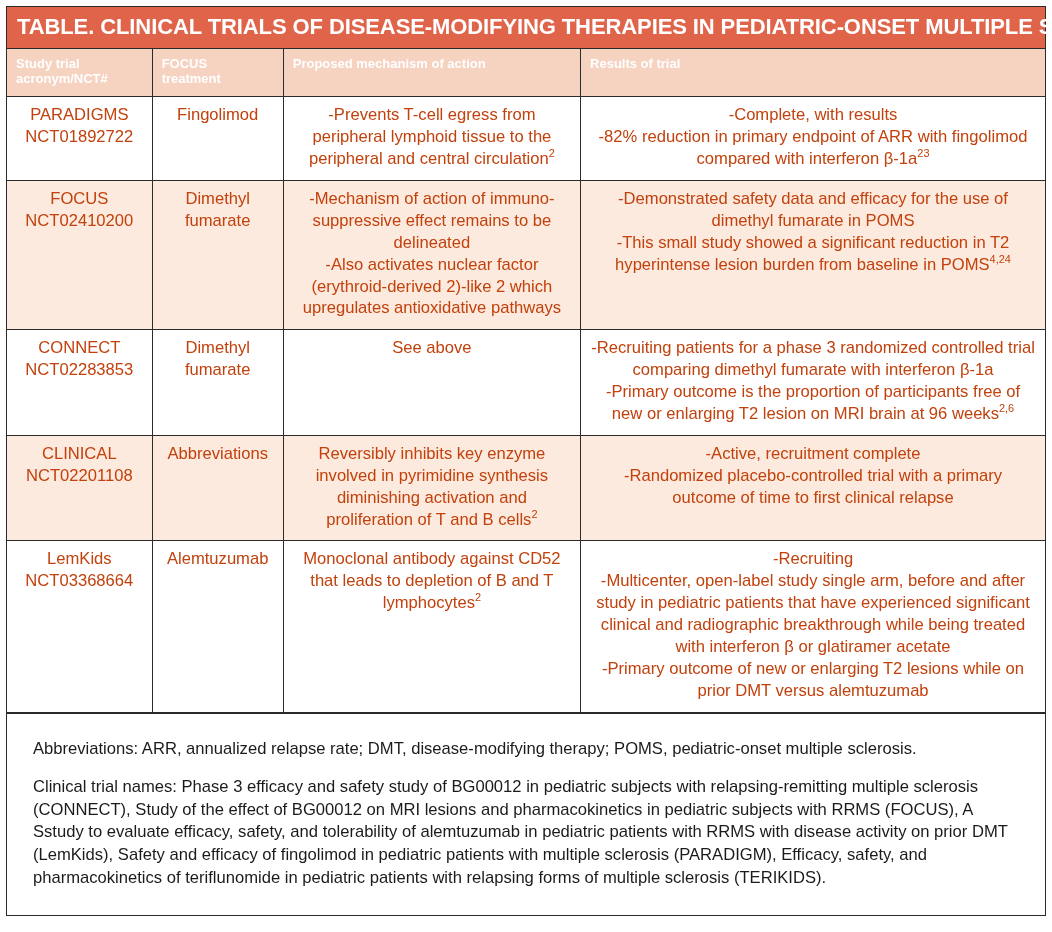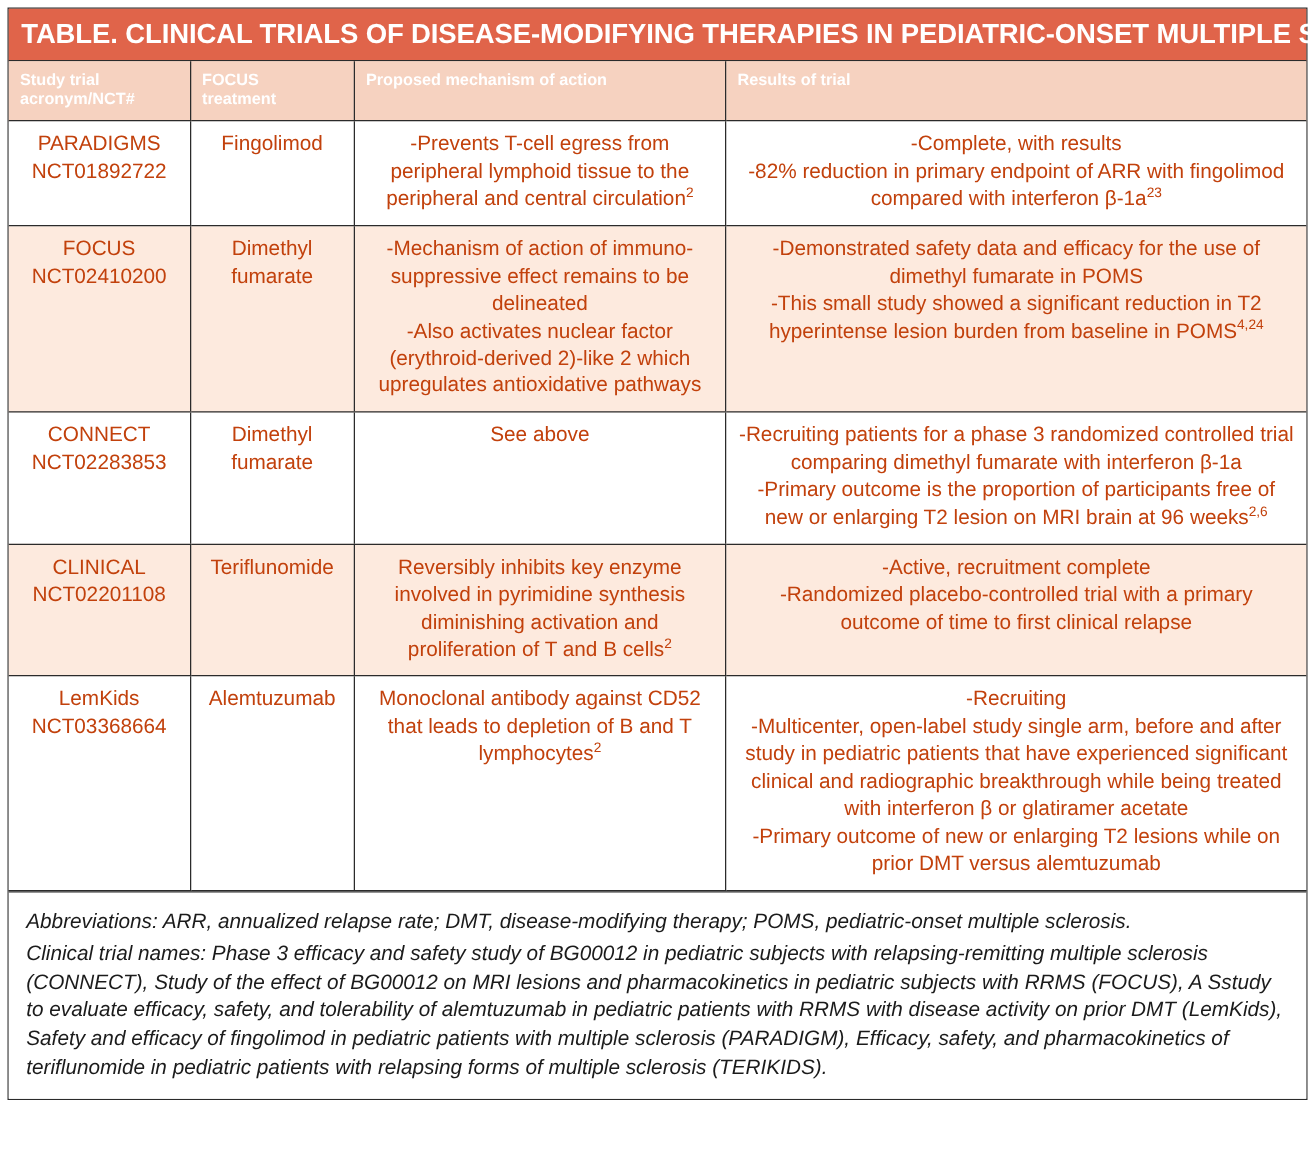--- a/index.html
+++ b/index.html
@@ -92,21 +92,21 @@
 
   
   .footnote {
     border-top: 1.5px solid #2b2b2b;
     background: #ffffff;
     padding: 8px 10px 10px 10px;
     font-size: 16.6px;
     line-height: 1.36;
     color: #1b1b1b;
   }
-  .footnote p { margin: 4px; font-style: italic; }
+  .footnote p { margin: 16px; }
 </style>
 </head>
 <body>
 
 <div class="table-wrap">
 
   <div class="title-bar">TABLE. CLINICAL TRIALS OF DISEASE-MODIFYING THERAPIES IN PEDIATRIC-ONSET MULTIPLE SCLEROSIS</div>
 
   <table class="main">
     <colgroup>
@@ -175,21 +175,21 @@
           <td>
             <span class="cell-line">-Recruiting patients for a phase 3 randomized controlled trial comparing dimethyl fumarate with interferon β-1a</span>
             <span class="cell-line">-Primary outcome is the proportion of participants free of new or enlarging T2 lesion on MRI brain at 96 weeks<sup>2,6</sup></span>
           </td>
         </tr>
         <tr class="shade">
           <td>
             <span class="cell-line">CLINICAL</span>
             <span class="cell-line">NCT02201108</span>
           </td>
-          <td>Teriflunomide</td>
+          <td>Abbreviations</td>
           <td>
             <span class="cell-line">Reversibly inhibits key enzyme involved in pyrimidine synthesis diminishing activation and proliferation of T and B cells<sup>2</sup></span>
           </td>
           <td>
             <span class="cell-line">-Active, recruitment complete</span>
             <span class="cell-line">-Randomized placebo-controlled trial with a primary outcome of time to first clinical relapse</span>
           </td>
         </tr>
         <tr class="plain">
           <td>

